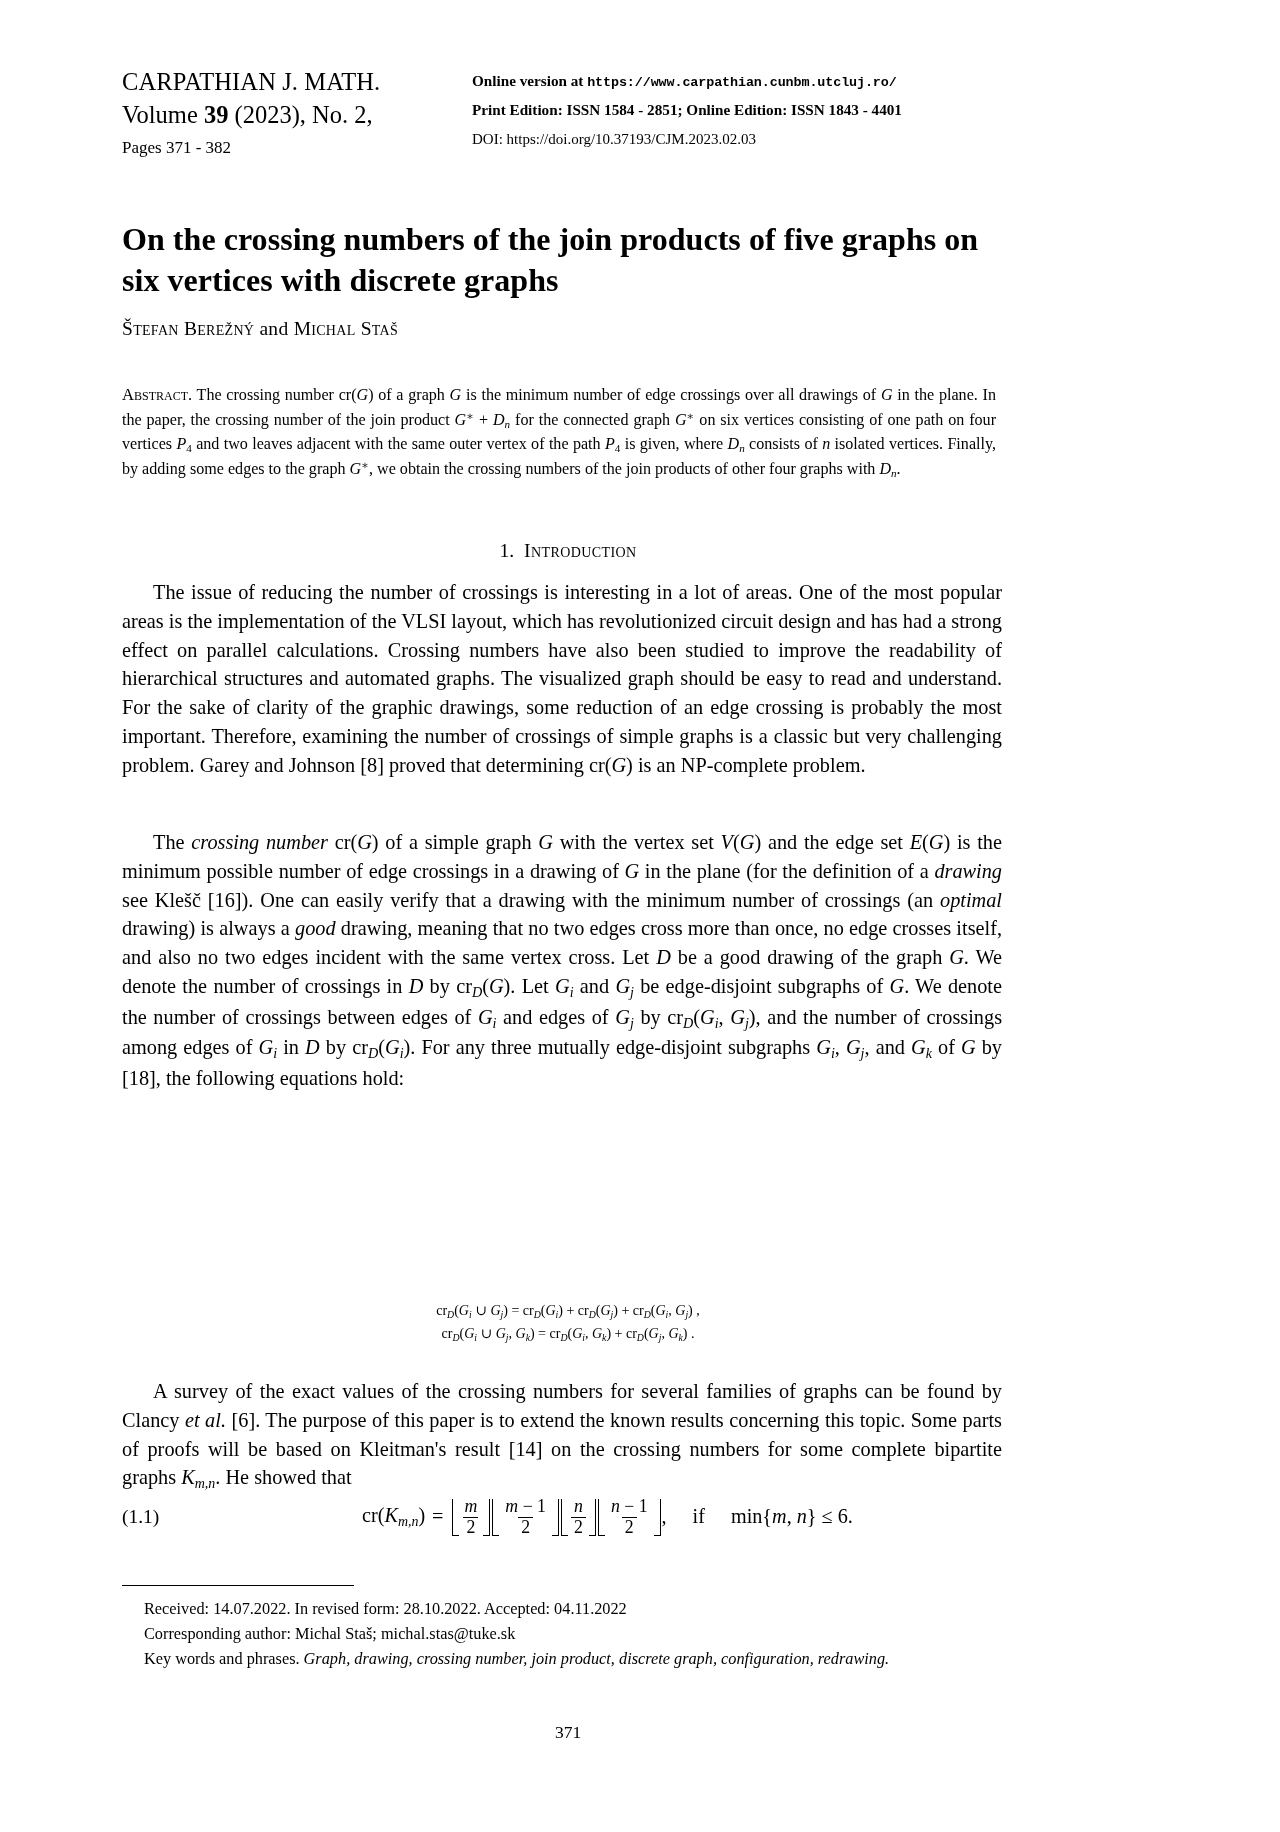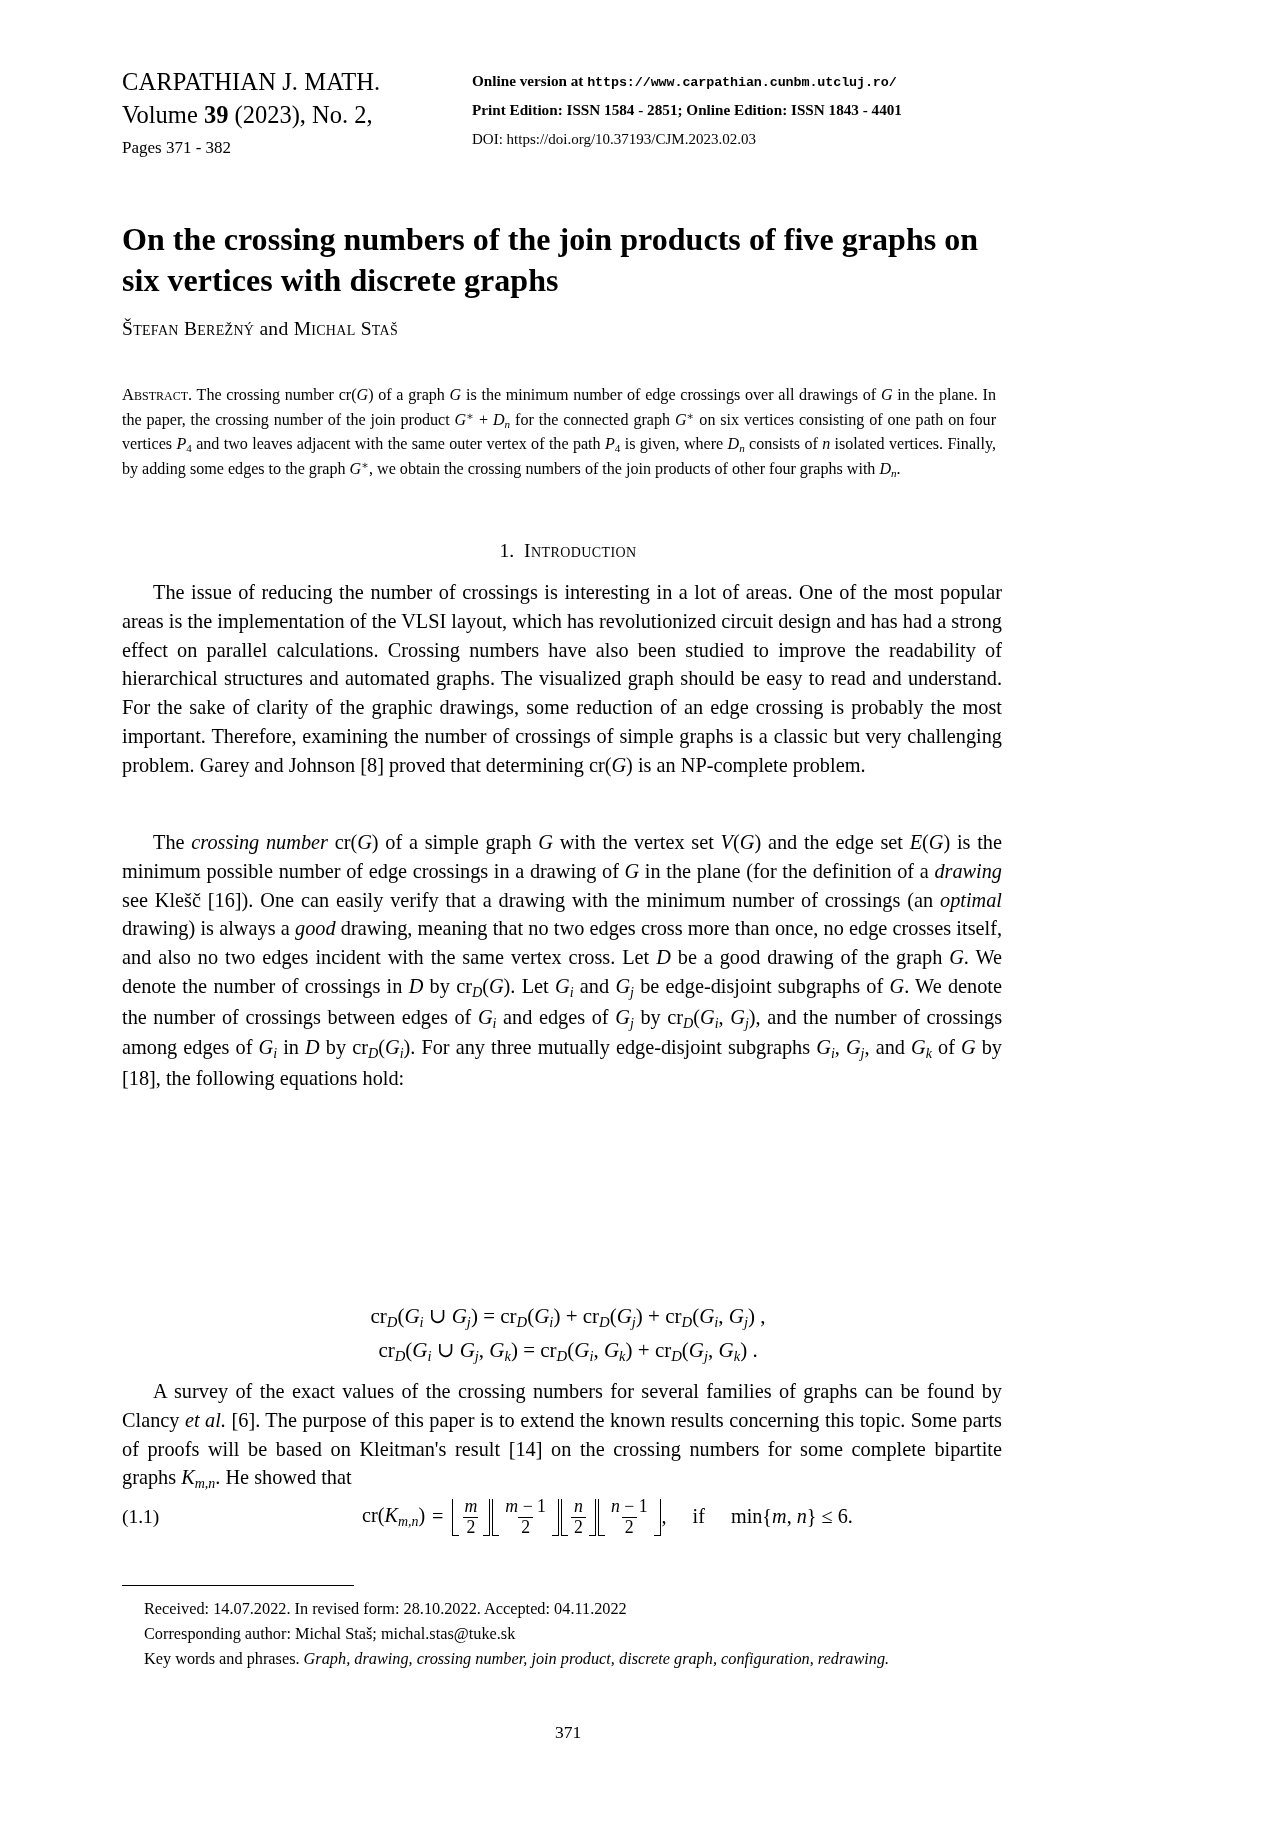--- a/index.html
+++ b/index.html
@@ -169,21 +169,21 @@
     vertical-align: 0.42em;
     font-style: normal;
   }
 
   
   .display-eq {
     position: absolute;
     left: 0;
     width: 892px;
     text-align: center;
-    font-size: 21px;
+    font-size: 14px;
   }
   .eq-line {
     line-height: 1.55;
     white-space: nowrap;
   }
   .crD { font-style: normal; }
   .crD .D {
     font-size: 0.70em;
     vertical-align: -0.28em;
     font-style: italic;

